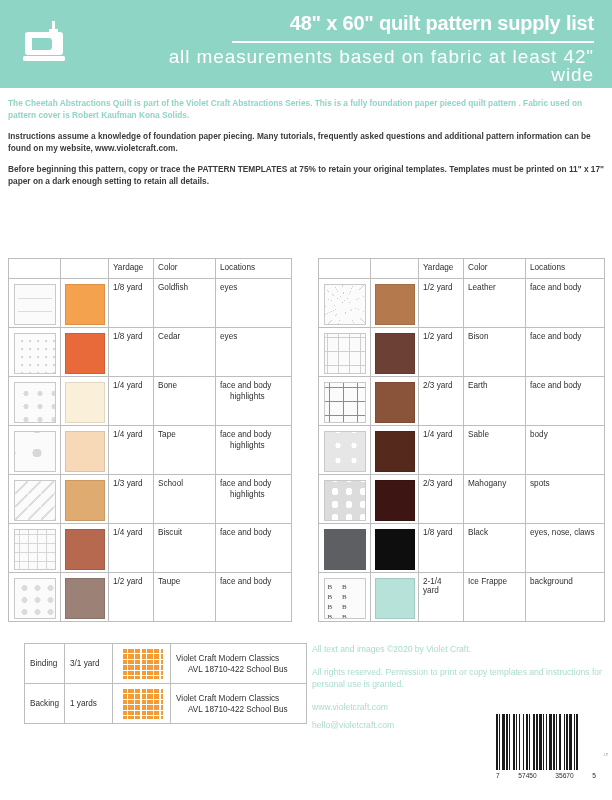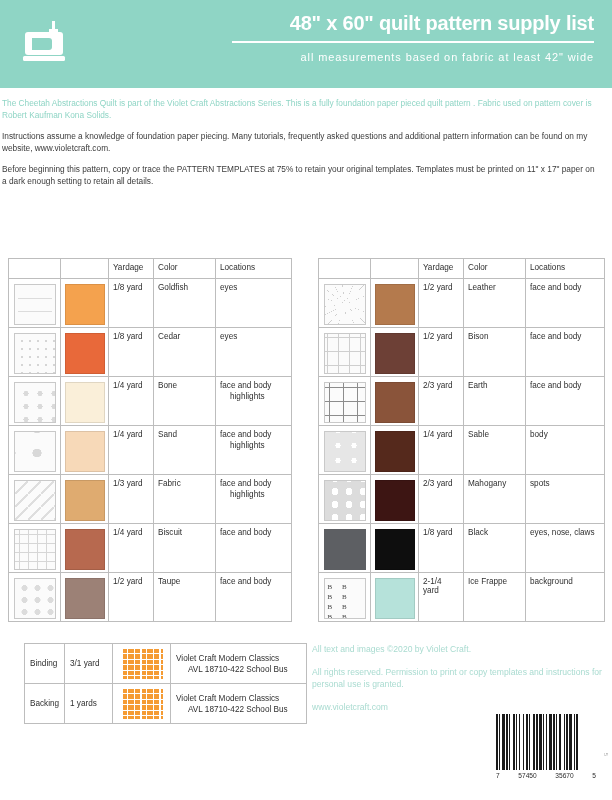--- a/index.html
+++ b/index.html
@@ -24,26 +24,26 @@
   }
   .title {
     font-size: 20px; font-weight: bold; color: #ffffff;
     letter-spacing: -0.2px; line-height: 26px;
   }
   .title-rule {
     height: 2px; background: #ffffff;
     margin: 5px 0 5px 68px;
   }
   .subtitle {
-    font-size: 11px; color: #ffffff; letter-spacing: 0.9px;
+    font-size: 19px; color: #ffffff; letter-spacing: 0.9px;
     line-height: 18px;
   }
 
   
-  .intro { position: absolute; left: 2px; top: 98px; width: 596px; }
+  .intro { position: absolute; left: 8px; top: 98px; width: 596px; font-weight: bold; }
   .intro p {
     font-size: 8.3px; line-height: 11.6px; color: #3b3b3b;
     margin-bottom: 10px;
   }
   .intro p.mint { color: #8fd5c5; }
 
   
   .tables { position: absolute; left: 0; top: 258px; width: 612px; }
   .supply-table {
     position: absolute; top: 0;
@@ -236,35 +236,35 @@
             </td>
           </tr>
           <tr>
             <td class="col-swatch">
               <div class="swatch p-cherry"></div>
             </td>
             <td class="col-chip">
               <div class="chip" style="background: rgb(247, 217, 184);"></div>
             </td>
             <td class="col-yard cell-pad">1/4 yard</td>
-            <td class="col-color cell-pad">Sand</td>
+            <td class="col-color cell-pad">Tape</td>
             <td class="col-loc cell-pad">
               <span class="loc-txt">face and body</span>
               <span class="loc-txt ind">highlights</span>
             </td>
           </tr>
           <tr>
             <td class="col-swatch">
               <div class="swatch p-tri"></div>
             </td>
             <td class="col-chip">
               <div class="chip" style="background: rgb(223, 171, 112);"></div>
             </td>
             <td class="col-yard cell-pad">1/3 yard</td>
-            <td class="col-color cell-pad">Fabric</td>
+            <td class="col-color cell-pad">School</td>
             <td class="col-loc cell-pad">
               <span class="loc-txt">face and body</span>
               <span class="loc-txt ind">highlights</span>
             </td>
           </tr>
           <tr>
             <td class="col-swatch">
               <div class="swatch p-cross"></div>
             </td>
             <td class="col-chip">
@@ -416,20 +416,21 @@
           </td>
           <td class="bd-name"><span>Violet Craft Modern Classics</span><span class="ind2">AVL 18710-422 School Bus</span></td>
         </tr>
       </tbody>
   </table>
 
   <div class="copyright">
     <p>All text and images ©2020 by Violet Craft.</p>
     <p>All rights reserved.  Permission to print or copy templates and instructions for personal use is granted.</p>
     <p class="link">www.violetcraft.com</p>
+    <p class="link">hello@violetcraft.com</p>
   </div>
 
   <div class="barcode-wrap">
     <div class="barcode" id="barcode-bars">
         <i style="width: 2px; background: rgb(26, 26, 26);"></i>
         <i style="width: 1px; background: rgb(255, 255, 255);"></i>
         <i style="width: 1px; background: rgb(26, 26, 26);"></i>
         <i style="width: 2px; background: rgb(255, 255, 255);"></i>
         <i style="width: 3px; background: rgb(26, 26, 26);"></i>
         <i style="width: 1px; background: rgb(255, 255, 255);"></i>

